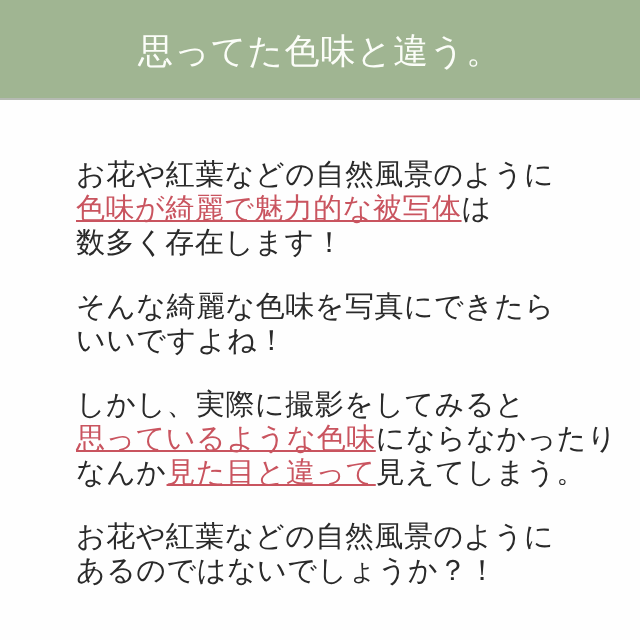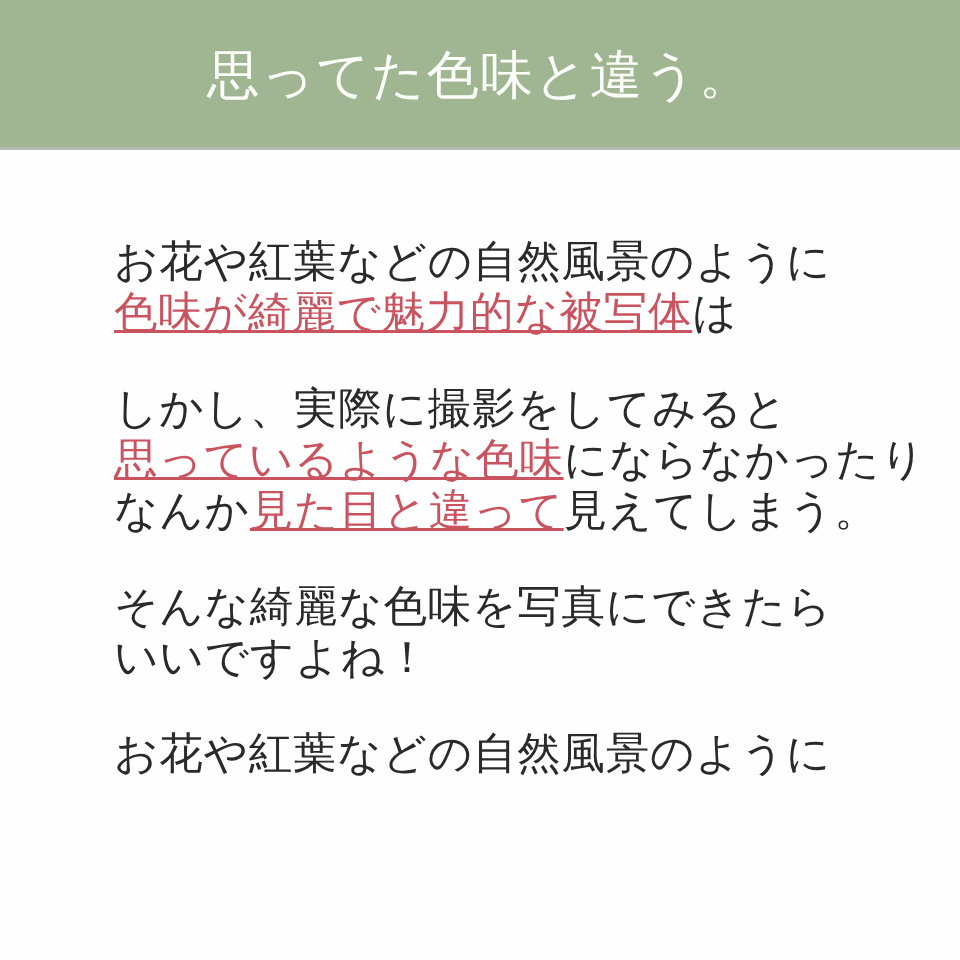--- a/index.html
+++ b/index.html
@@ -55,18 +55,18 @@
   }
 </style>
 </head>
 <body style="--page-bg: #fefefe; --header-bg: #a0b592; --header-divider: #b5bab2; --title-color: #fbfdf8; --text-color: #2a2a2a; --accent-color: #c9545f;">
 
 <div class="slide">
   <div class="header-banner">
     <div class="header-title">思ってた色味と違う。</div>
   </div>
   <div class="body-text">
-      <p><span>お花や紅葉などの自然風景のように</span><br><span class="accent">色味が綺麗で魅力的な被写体</span><span>は</span><br></p>
+      <p><span>お花や紅葉などの自然風景のように</span><br><span class="accent">色味が綺麗で魅力的な被写体</span><span>は</span><br><span>数多く存在します！</span></p>
+      <p><span>そんな綺麗な色味を写真にできたら</span><br><span>いいですよね！</span></p>
       <p><span>しかし、実際に撮影をしてみると</span><br><span class="accent">思っているような色味</span><span>にならなかったり</span><br><span>なんか</span><span class="accent">見た目と違って</span><span>見えてしまう。</span></p>
-      <p><span>そんな綺麗な色味を写真にできたら</span><br><span>いいですよね！</span></p>
-      <p><span>お花や紅葉などの自然風景のように</span><br></p>
+      <p><span>お花や紅葉などの自然風景のように</span><br><span>あるのではないでしょうか？！</span></p>
     </div>
 </div>
 
 </body></html>

